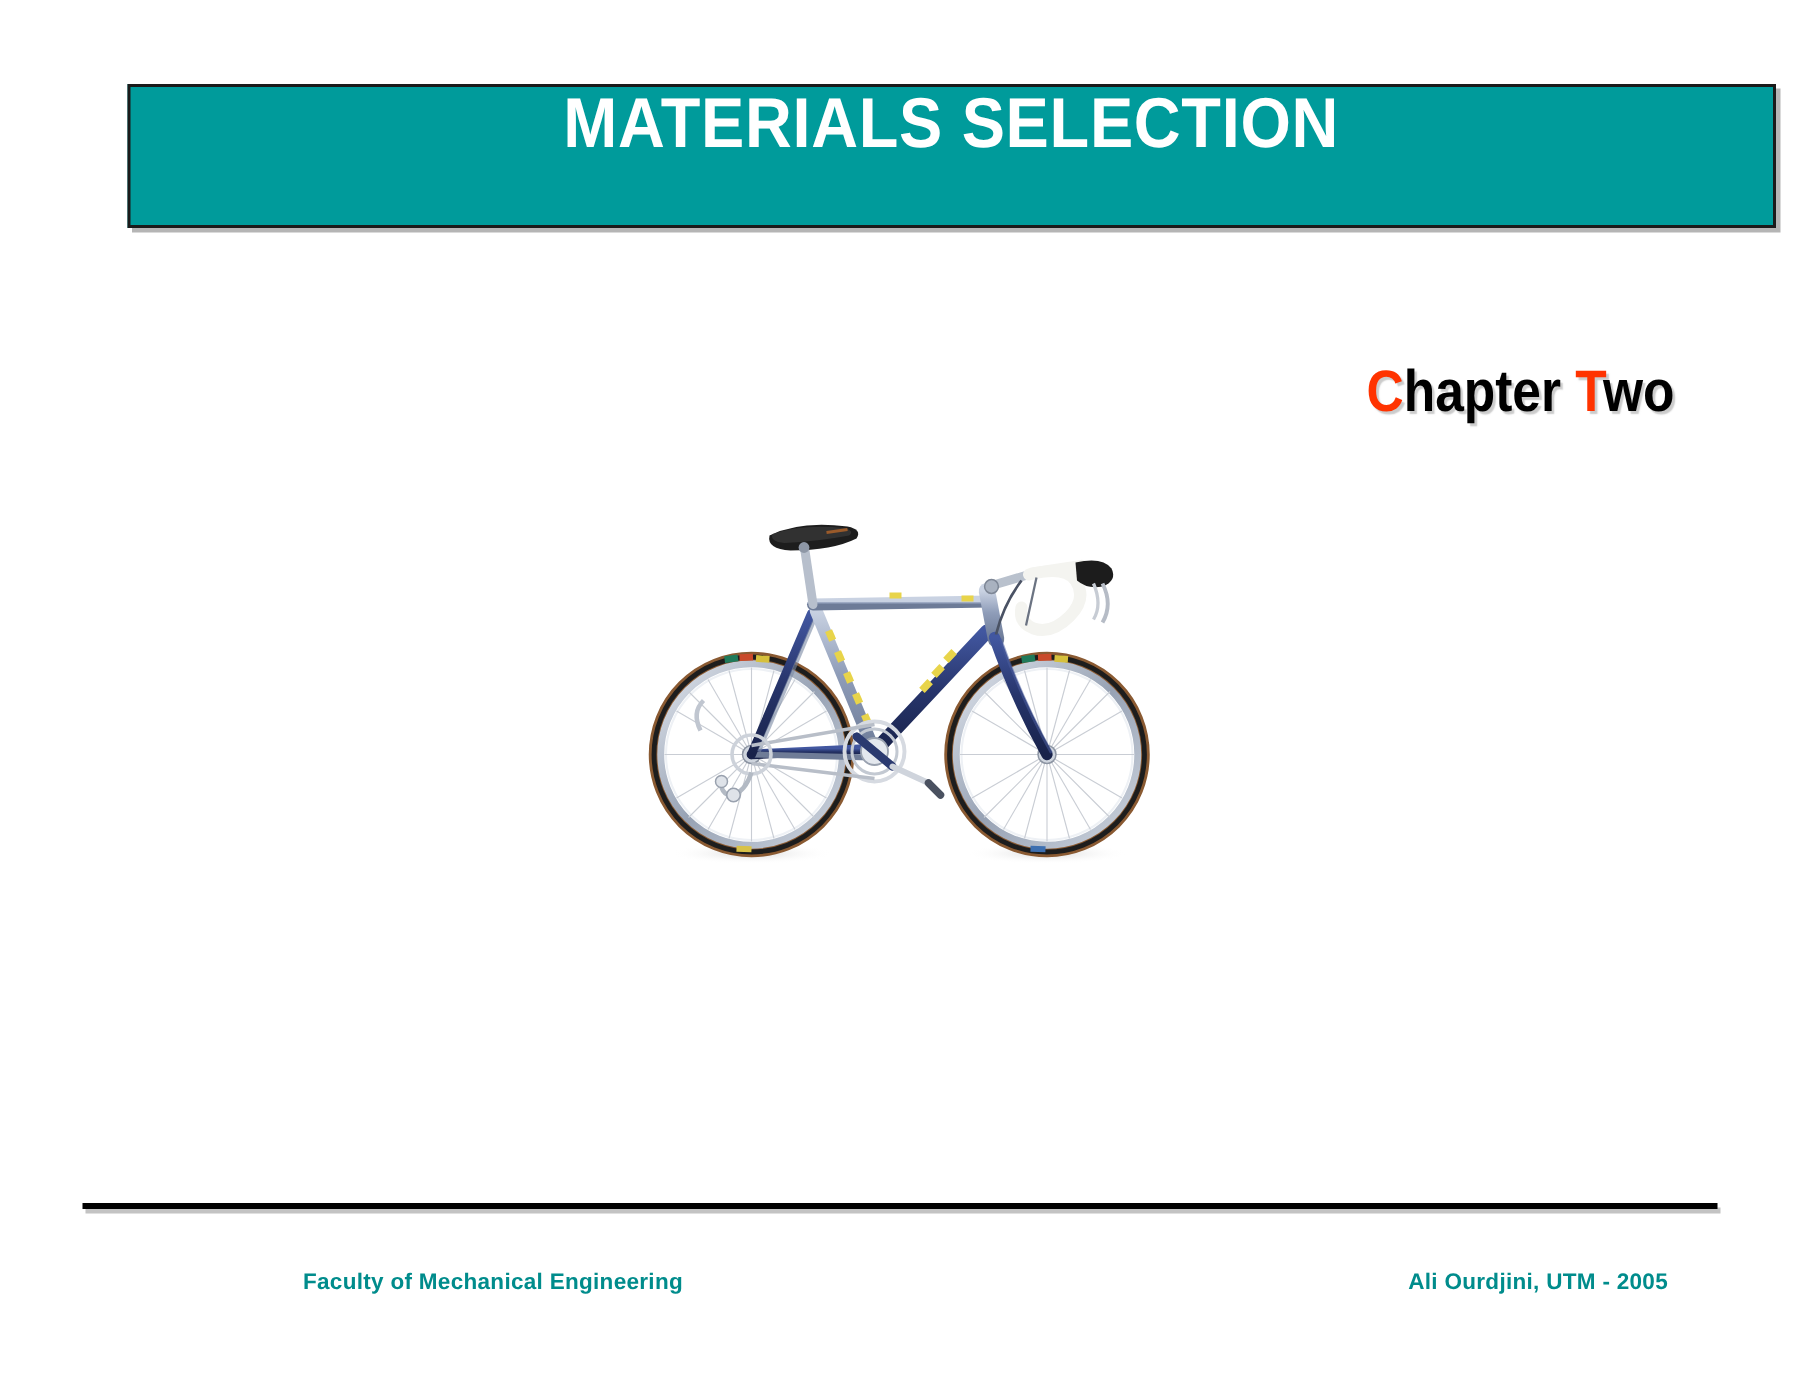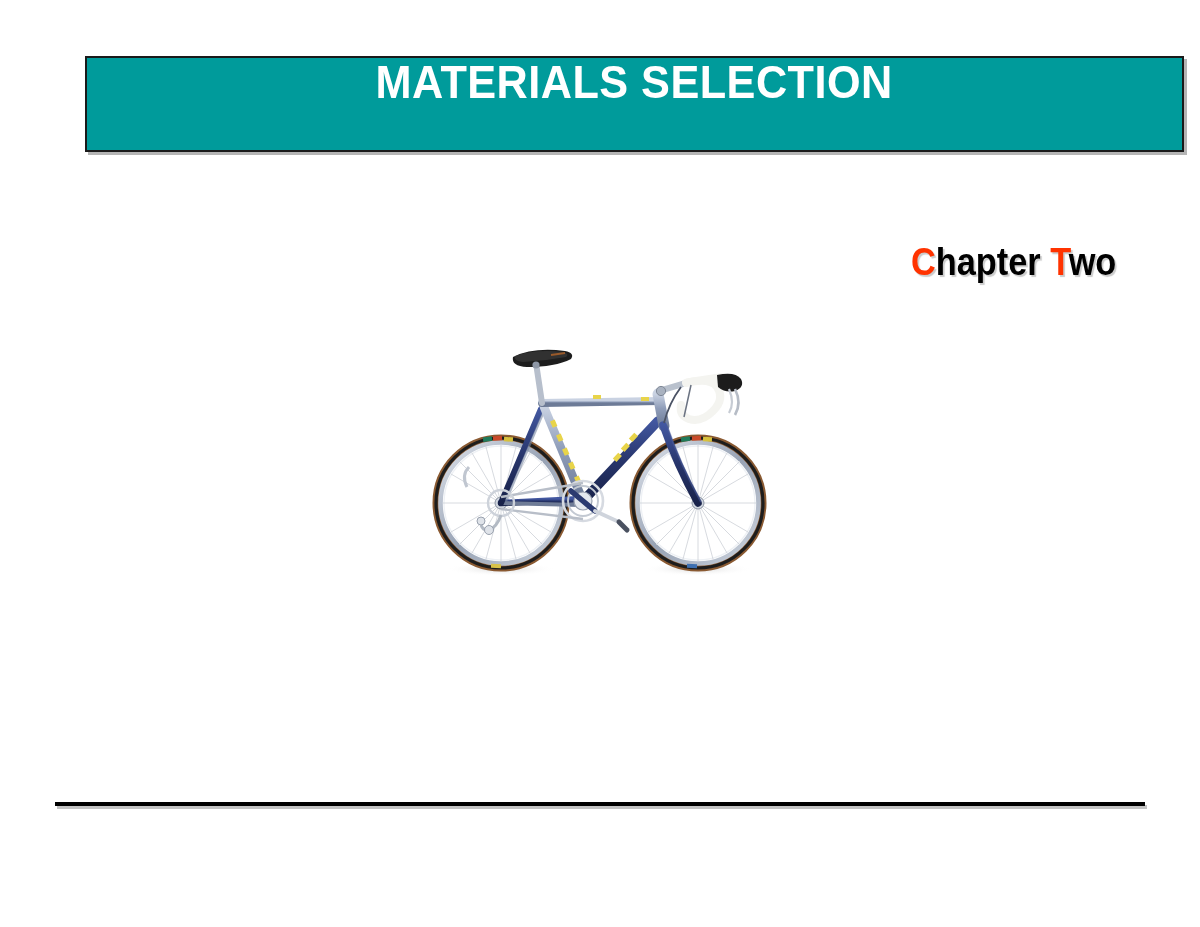--- a/index.html
+++ b/index.html
@@ -309,14 +309,18 @@
         <circle cx="76" cy="196" r="4" fill="#dfe3e9" stroke="#99a1ae" stroke-width="1"></circle>
 
         <path d="M62 162 Q56 150 64 142" stroke="#c0c6d0" stroke-width="3" fill="none"></path>
       </g>
     </svg>
   </div>
 
 
   <div id="footer-divider"></div>
 
+  <div id="footer">
+    <div class="footer-text" id="footer-left">Faculty of Mechanical Engineering</div>
+    <div class="footer-text" id="footer-right">Ali Ourdjini, UTM - 2005</div>
+  </div>
 
 </div>
 
 </body></html>

